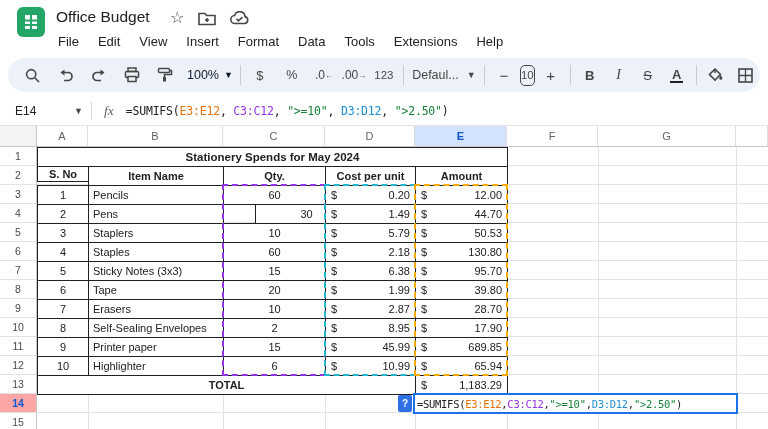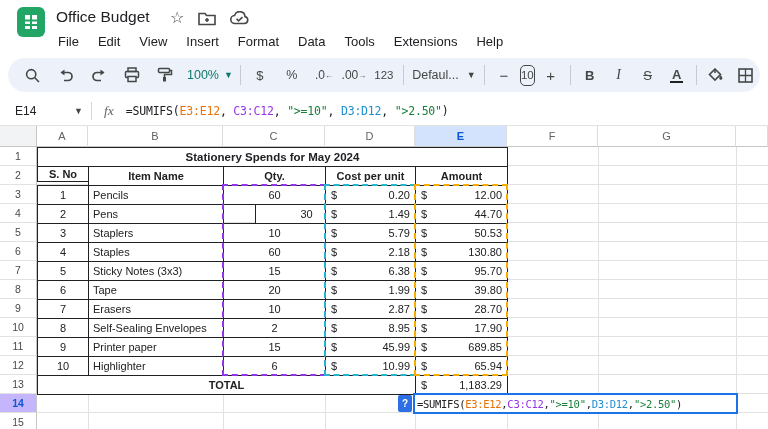--- a/index.html
+++ b/index.html
@@ -14,21 +14,21 @@
   .menubar{position:absolute;left:55px;top:32px;display:flex;gap:13px;font-size:13px;color:#202124;}
   .menu-item{padding:2px 3px;border-radius:4px;cursor:default;}
 
   
   .toolbar{position:absolute;left:8px;top:58px;width:752px;height:34px;background:#edf2fa;
            border-radius:17px;display:flex;align-items:center;font-size:12.5px;color:#444746;
            padding:0 8px;box-sizing:border-box;white-space:nowrap;overflow:hidden;}
   .tbtn{display:flex;align-items:center;justify-content:center;height:24px;min-width:24px;
         border-radius:4px;font-size:13px;}
   .tdiv{width:1px;height:20px;background:#c7cbd1;margin:0 7px;flex:none;}
-  .zoomsel{color:#0f766e;display:flex;align-items:center;gap:5px;margin-left:10px;font-size:12.5px;}
+  .zoomsel{color:#0f172a;display:flex;align-items:center;gap:5px;margin-left:10px;font-size:12.5px;}
   .caret{font-size:9px;}
   .fontsel{display:flex;align-items:center;gap:8px;color:#444746;min-width:66px;justify-content:center;}
   .sizebox{width:26px;height:19px;border:1.5px solid #444746;border-radius:5px;display:flex;
            align-items:center;justify-content:center;font-size:11.5px;margin:0 4px;}
   .bold-b{font-weight:700;}
   .ital-i{font-style:italic;font-family:"Liberation Serif",serif;font-size:14px;}
   .strike-s{text-decoration:line-through;}
   .tcolor-a{font-weight:700;border-bottom:2.5px solid #202124;line-height:13px;padding:0 2px;}
   .mini-arrow{font-size:8px;vertical-align:-2px;}
 
@@ -45,21 +45,21 @@
   .colhdrs{position:absolute;left:0;top:126px;height:21px;width:768px;display:flex;font-size:11px;color:#5f6368;}
   .colhdr{box-sizing:border-box;border-right:1px solid #dadce0;border-bottom:1px solid #c4c7c5;
           display:flex;align-items:center;justify-content:center;background:#fff;height:21px;}
   .corner{background:#f1f3f4;border-right:1px solid #c4c7c5;}
   .colhdr.sel{background:#d3e3fd;color:#0b57d0;font-weight:700;}
 
   .rowhdrs{position:absolute;left:0;top:147px;width:37px;}
   .rowhdr{box-sizing:border-box;width:37px;height:19px;border-right:1px solid #c4c7c5;
           border-bottom:1px solid #e2e2e2;display:flex;align-items:center;justify-content:center;
           font-size:10.5px;color:#47494d;background:#fff;}
-  .rowhdr.sel{background:#c4b5fd;color:#0b57d0;font-weight:700;}
+  .rowhdr.sel{background:#fca5a5;color:#0b57d0;font-weight:700;}
 
   .cells{position:absolute;left:37px;top:147px;width:731px;height:282px;overflow:hidden;
          background:repeating-linear-gradient(to bottom,transparent 0,transparent 18px,#e2e2e2 18px,#e2e2e2 19px);}
   .vline{position:absolute;top:0;width:1px;height:282px;background:#e2e2e2;}
 
   .tcell{position:absolute;box-sizing:border-box;background:#fff;border:1px solid #202124;
          display:flex;align-items:center;justify-content:center;font-size:11px;color:#202124;overflow:hidden;}
   .tcell.bold{font-weight:700;}
   .tcell.left{justify-content:flex-start;padding-left:4px;}
   .tcell.money{justify-content:space-between;padding:0 5px;}

